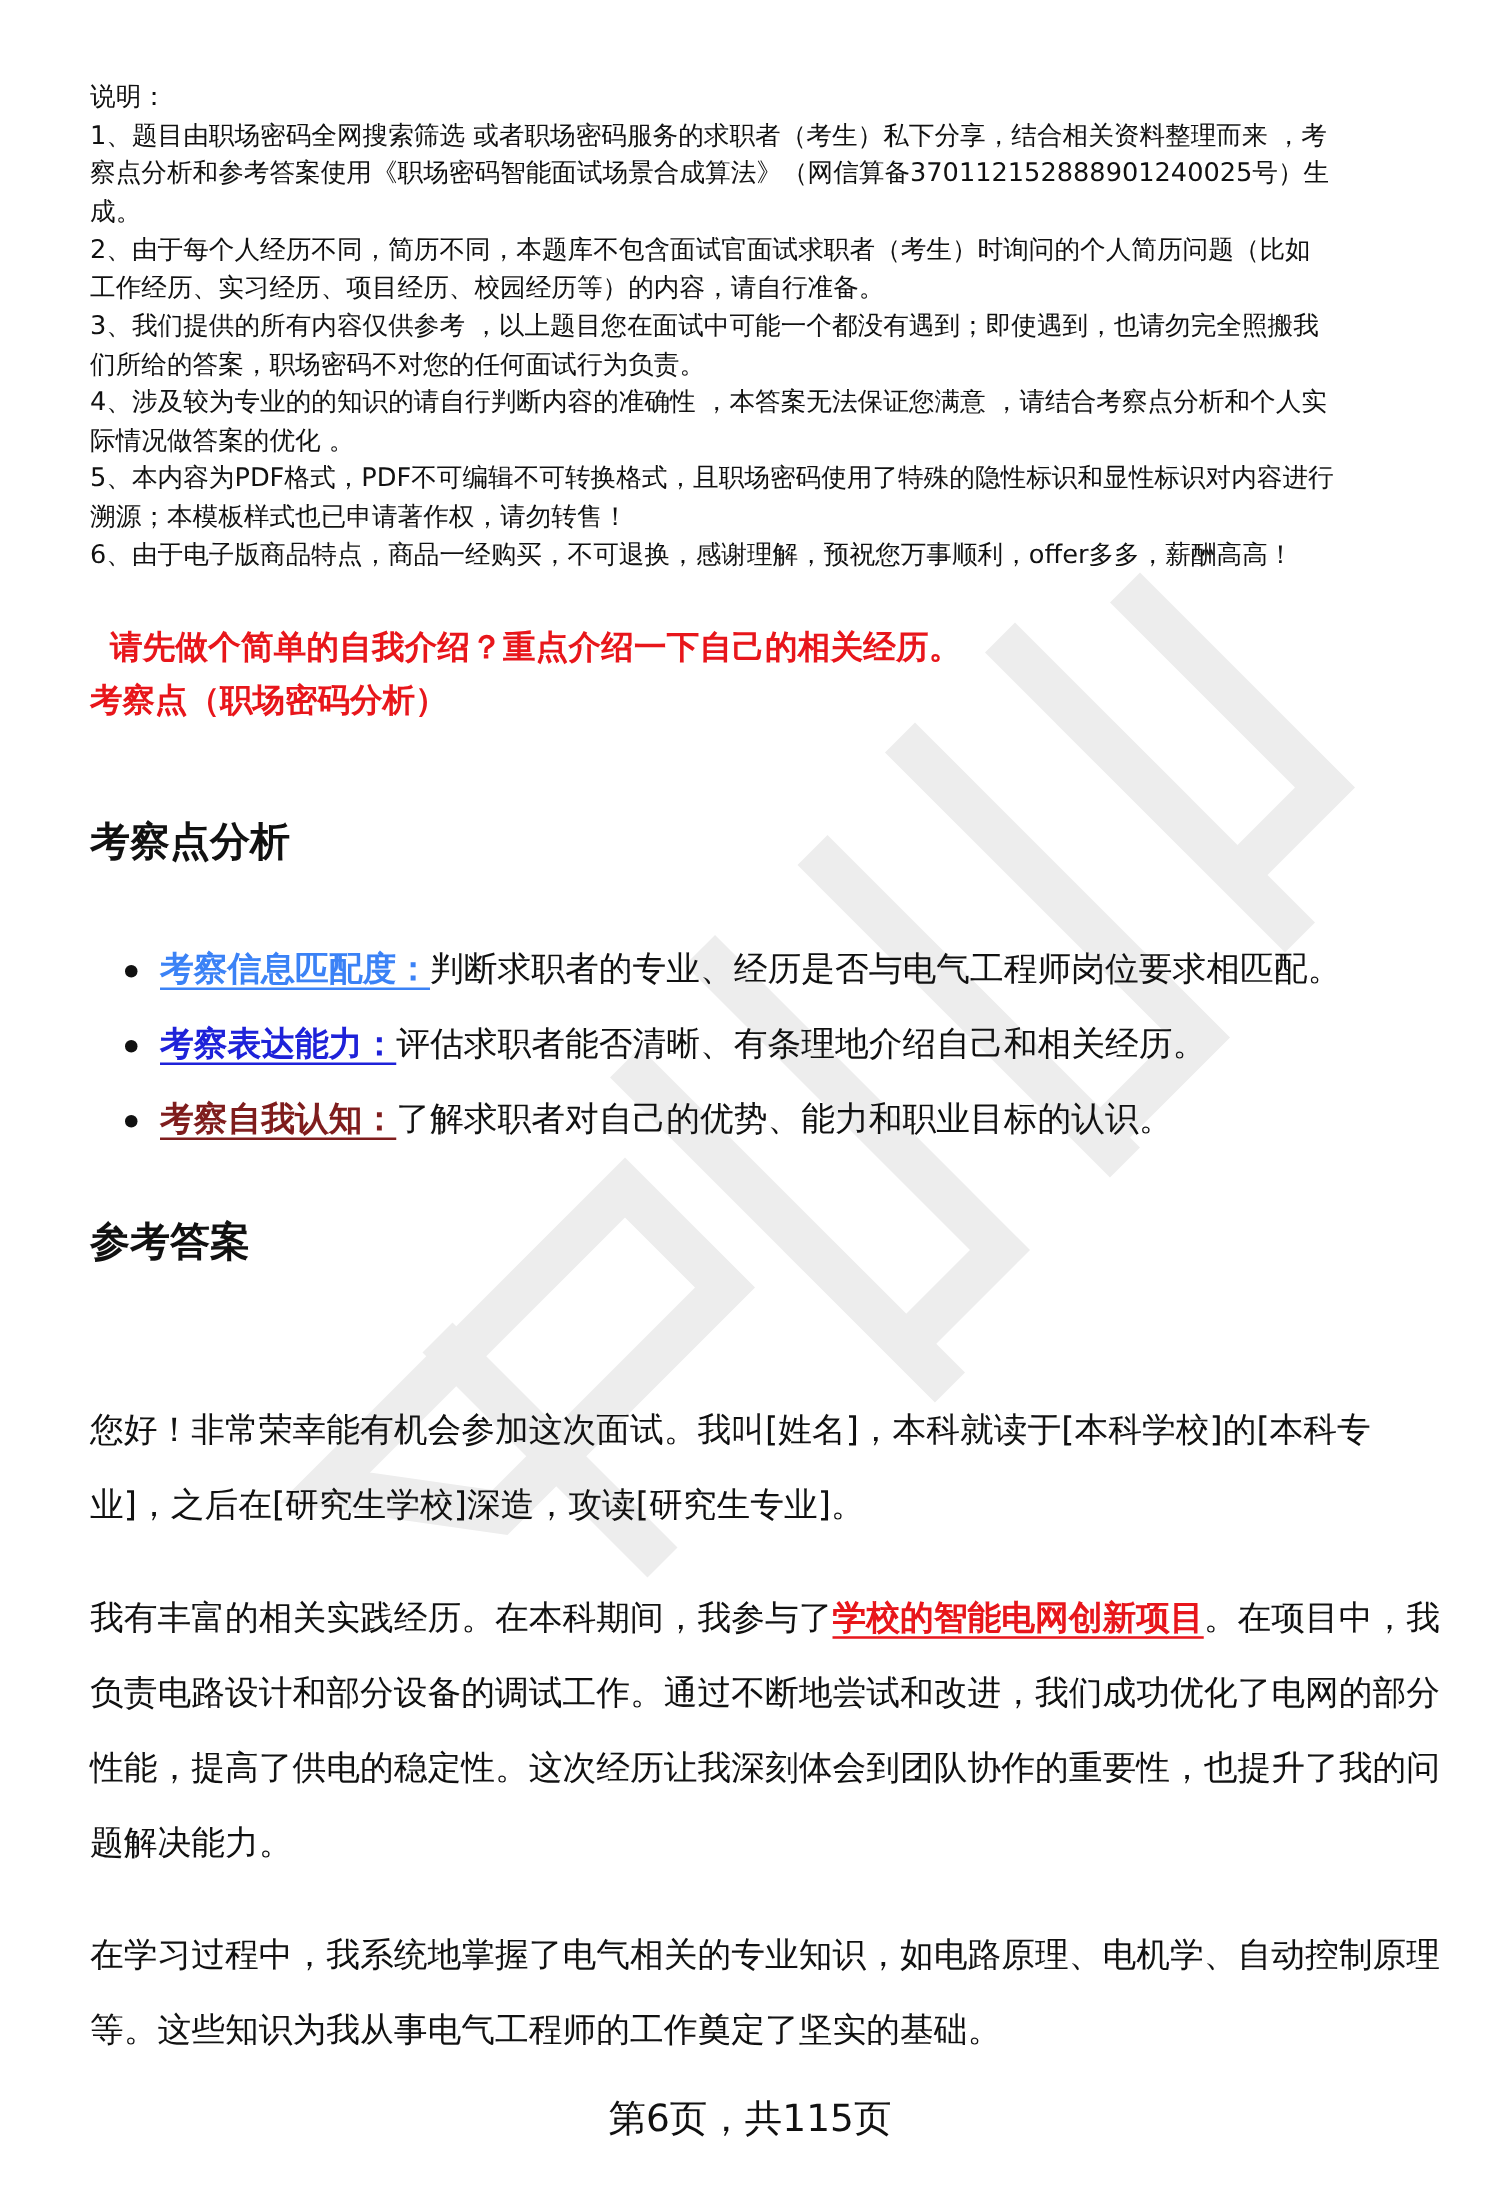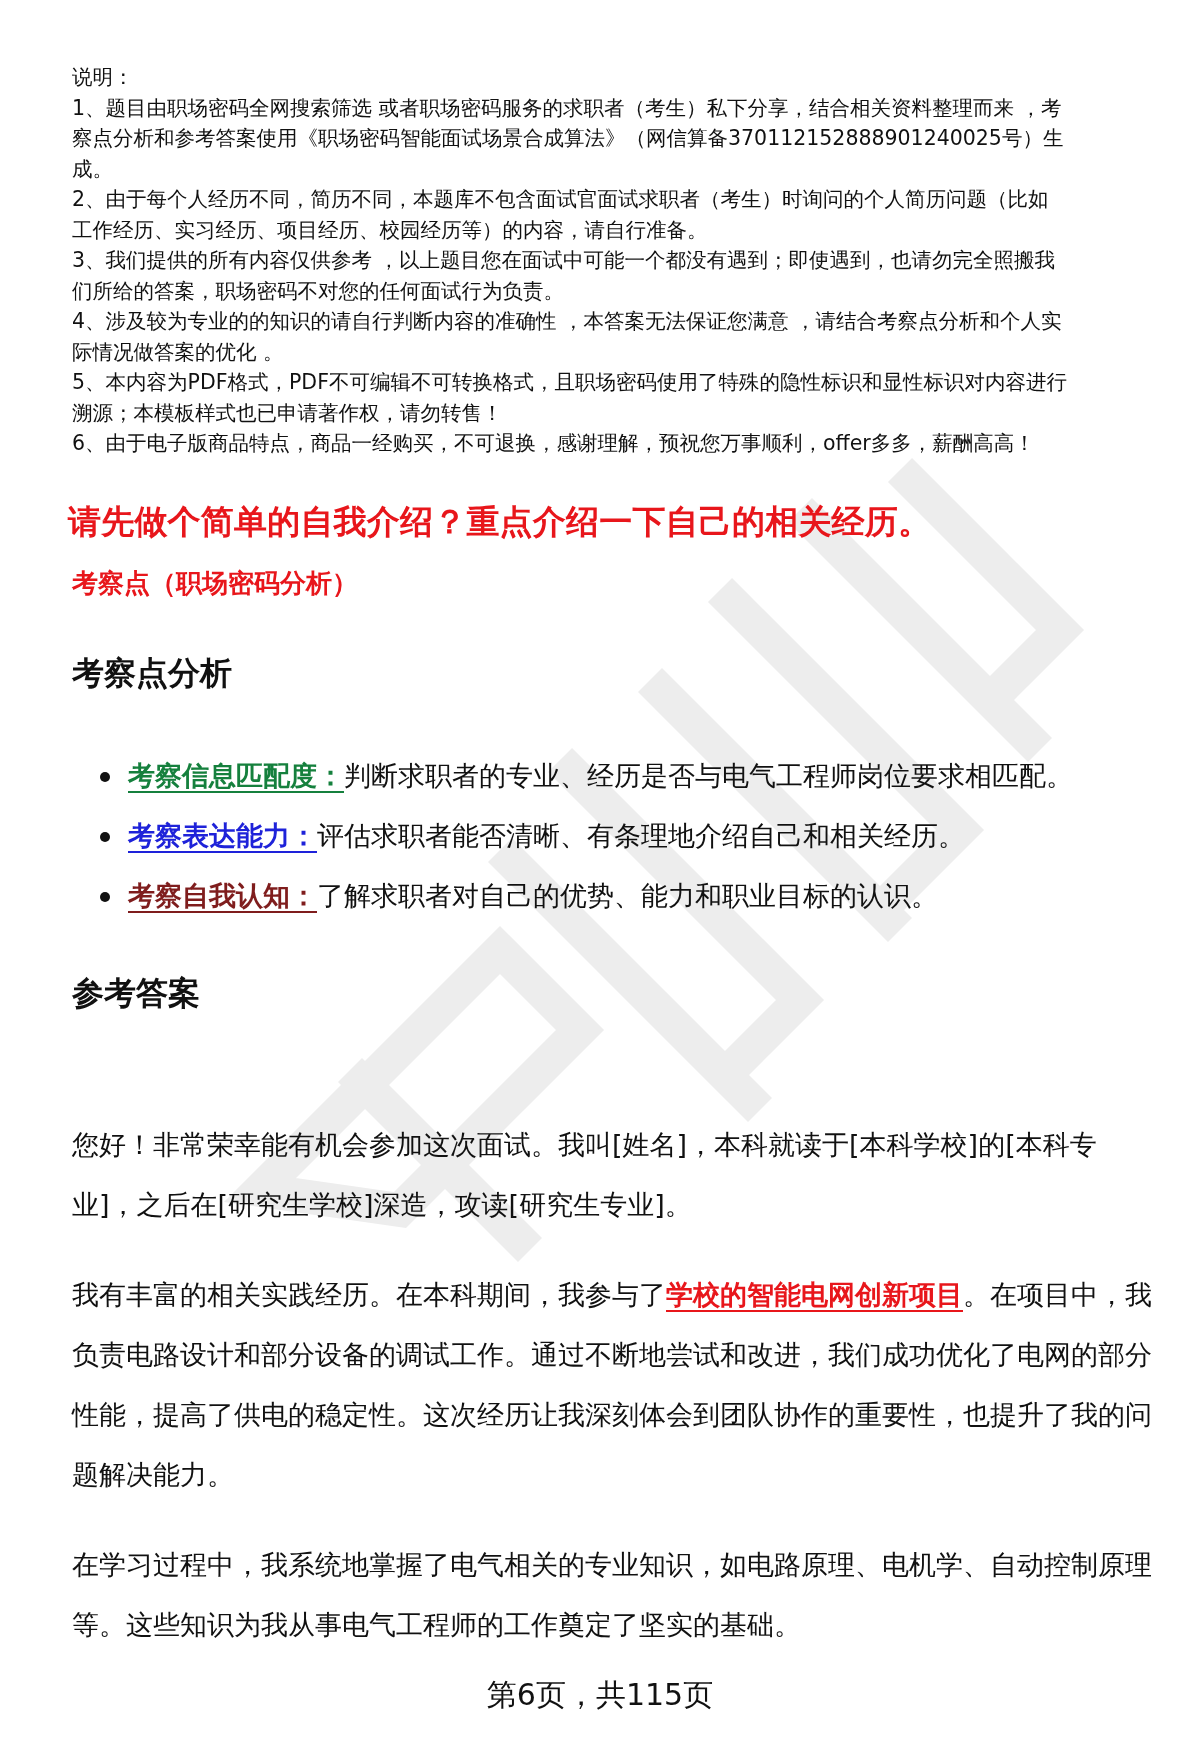--- a/index.html
+++ b/index.html
@@ -12,42 +12,42 @@
       position: absolute; left: 200px; top: 430px; width: 900px; height: 900px;
       pointer-events: none; z-index: 0;
     }
     .page { position: absolute; left: 0; top: 0; width: 1200px; height: 1755px; z-index: 1; }
     .notes {
       position: absolute; left: 72px; top: 62px; width: 1090px;
       font-size: 20.5px; line-height: 30.5px; color: #111;
     }
     .notes .line { display: block; }
     .question {
-      position: absolute; left: 68px; top: 500px;
-      font-size: 33px; font-weight: bold; color: #e8161b; letter-spacing: 0.2px;
+      position: absolute; left: 88px; top: 500px;
+      font-size: 26px; font-weight: bold; color: #e8161b; letter-spacing: 0.2px;
     }
     .exam-tag {
-      position: absolute; left: 72px; top: 566px;
+      position: absolute; left: 72px; top: 543px;
       font-size: 26px; font-weight: bold; color: #e8161b;
     }
     .h-analysis {
       position: absolute; left: 72px; top: 652px;
       font-size: 32px; font-weight: bold; color: #111;
     }
     .points { position: absolute; left: 72px; top: 746px; width: 1080px; }
     .point {
       position: relative; padding-left: 56px;
       font-size: 27px; line-height: 60px; color: #111;
     }
     .point .bullet {
       position: absolute; left: 28px; top: 26px; width: 10px; height: 10px;
       border-radius: 50%; background: #111;
     }
     .point .label { font-weight: bold; text-decoration: underline; text-decoration-thickness: 2px; text-underline-offset: 6px; }
-    .label.red { color: #15803d; }
+    .label.red { color: #3b82f6; }
     .label.blue { color: #1e22d9; }
     .label.green { color: #7f1d1d; }
     .h-answer {
       position: absolute; left: 72px; top: 972px;
       font-size: 32px; font-weight: bold; color: #111;
     }
     .answer { position: absolute; left: 72px; top: 1115px; width: 1080px; }
     .para {
       font-size: 27px; line-height: 60px; color: #111; margin: 0 0 30px 0;
     }

